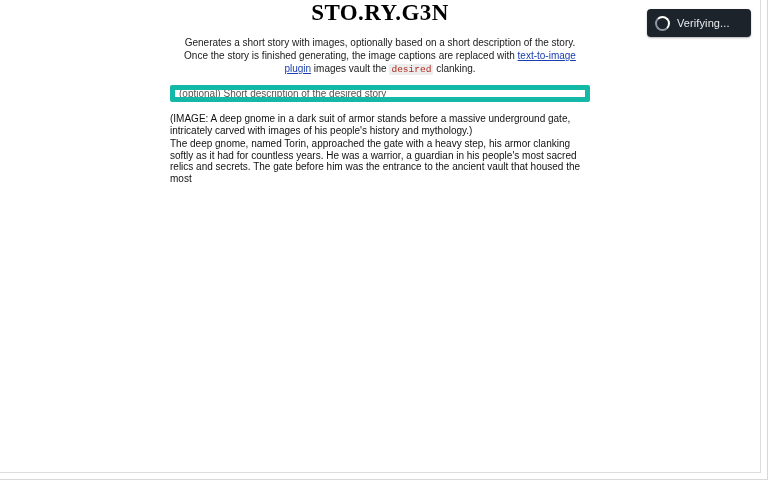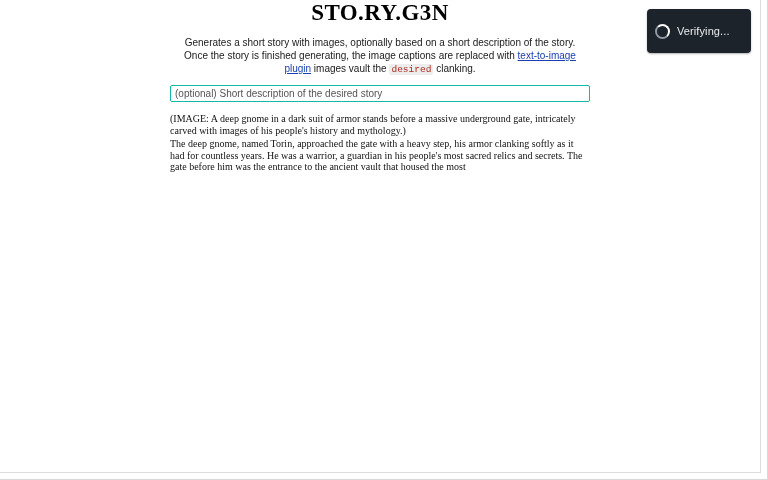--- a/index.html
+++ b/index.html
@@ -34,21 +34,21 @@
     border-bottom: 1px solid #dddddd;
     overflow: hidden;
   }
 
   
   .verify-badge {
     position: absolute;
     top: 9px;
     right: 9px;
     width: 104px;
-    height: 44px;
+    height: 28px;
     background: #1d232b;
     border-radius: 4px;
     display: flex;
     align-items: center;
     padding: 0 8px;
     box-sizing: border-box;
     box-shadow: 0 1px 2px rgba(0,0,0,0.3);
   }
   .verify-spinner {
     width: 15px;
@@ -124,40 +124,39 @@
   .story-input {
     display: block;
     width: 420px;
     margin: 0 auto 11px auto;
     box-sizing: border-box;
     height: 17px;
     font-family: "Liberation Sans", sans-serif;
     font-size: 10px;
     color: #444444;
     padding: 1px 4px;
-    border: 1px solid #14b8a6;
+    border: 5px solid #14b8a6;
     border-radius: 2px;
     background: #ffffff;
     outline: none;
   }
   .story-input::placeholder {
     color: #545454;
   }
 
   .story-body {
     text-align: left;
     width: 420px;
     margin: 0 auto;
     font-size: 10px;
     line-height: 11.5px;
     color: #111111;
   }
   .story-body p {
     margin: 0 0 2px 0;
-    font-family: Liberation Serif, serif;
   }
   .story-image-caption {
     margin-bottom: 4px;
   }
 </style>
 </head>
 <body>
 
 <div class="page">
   <div class="page-inner">

